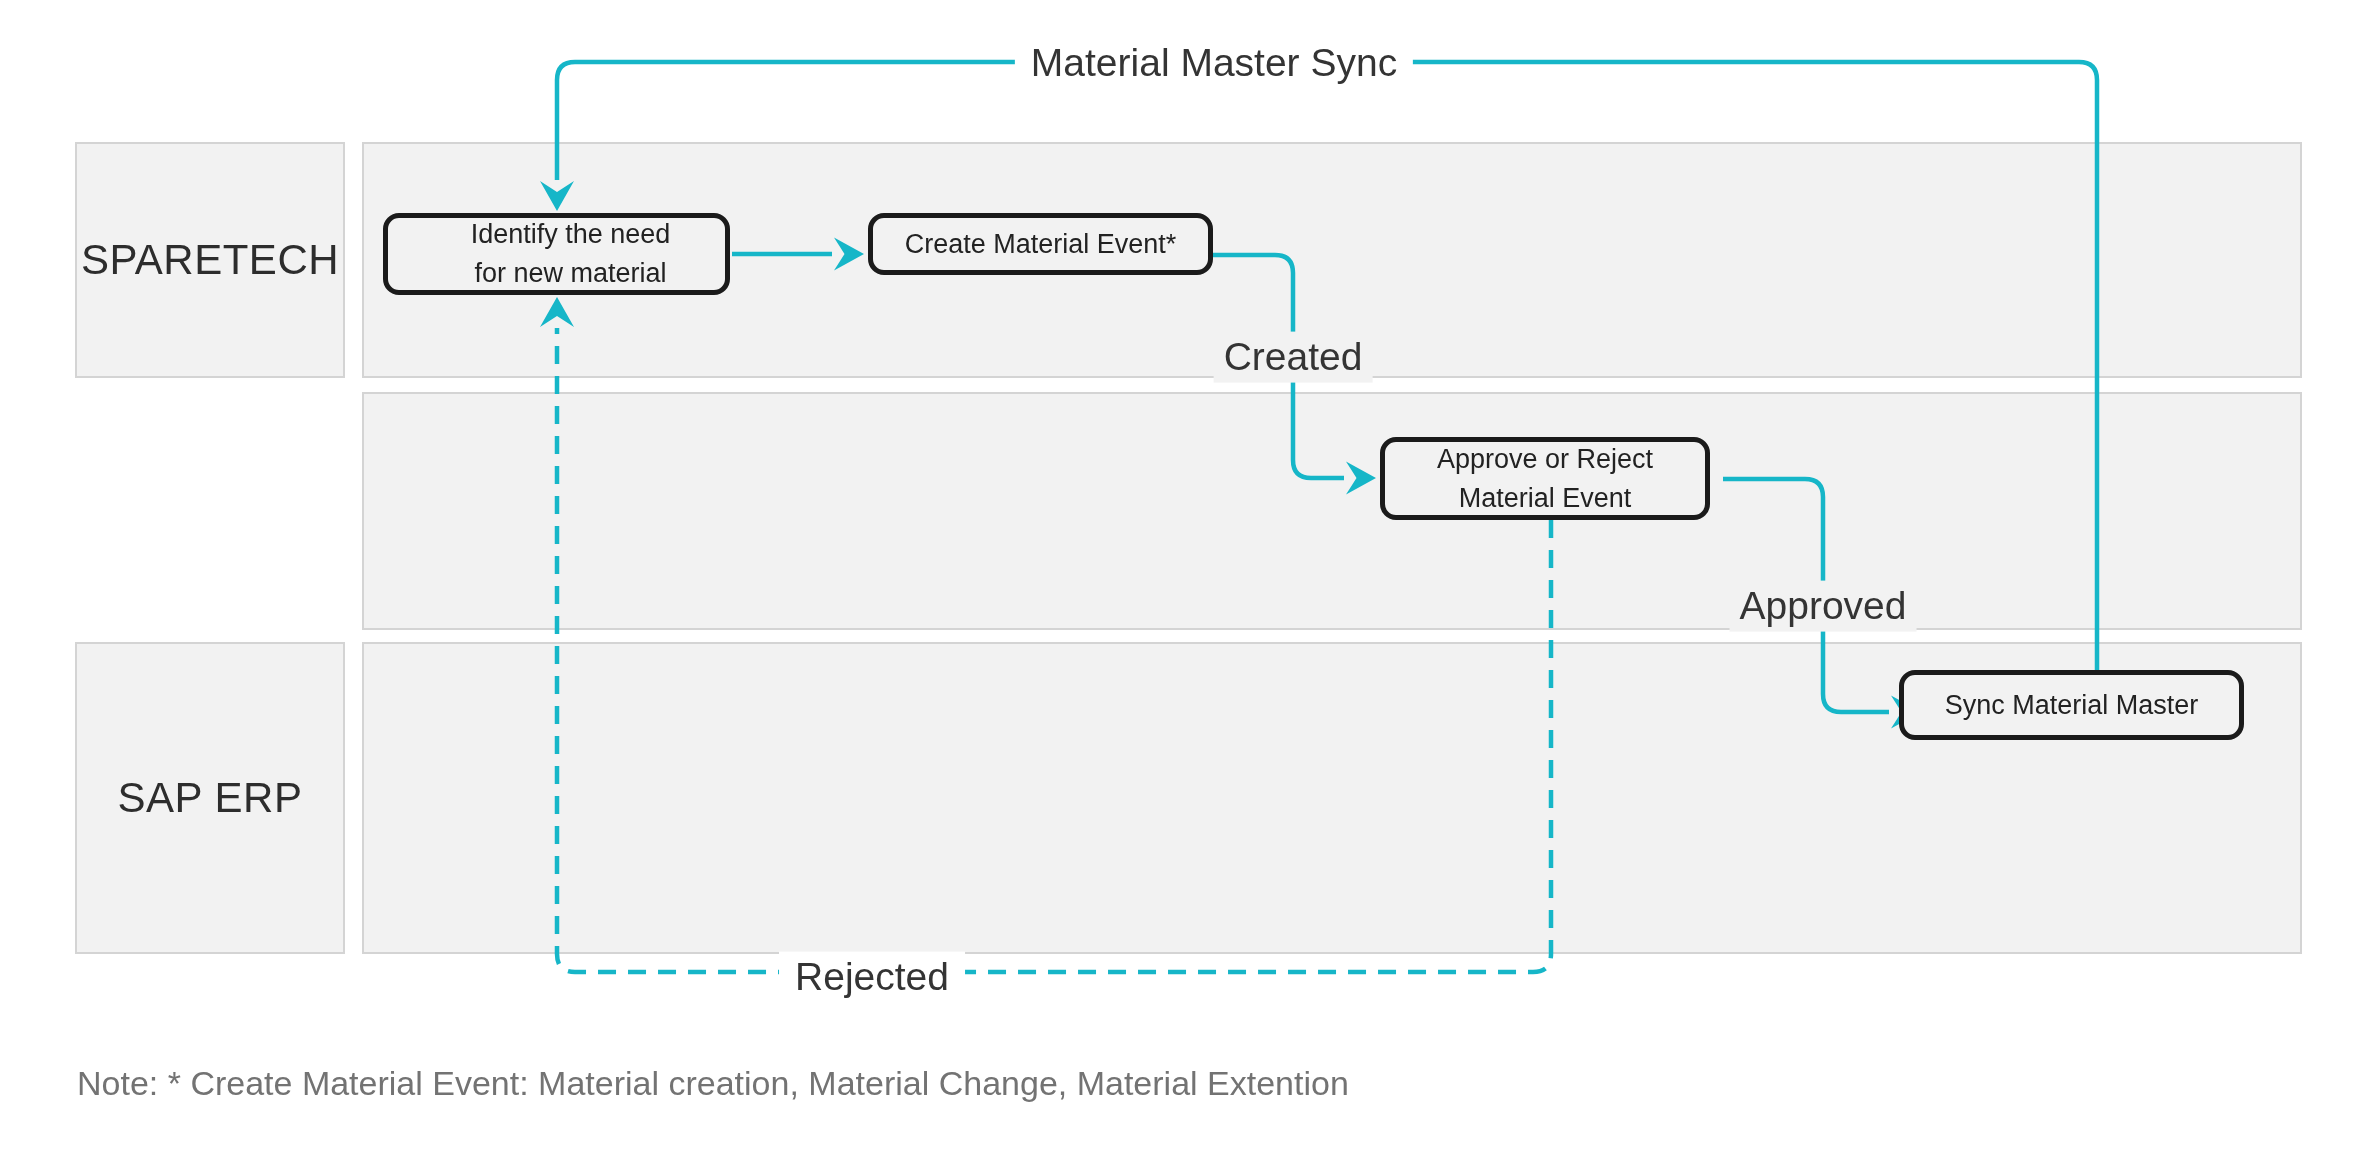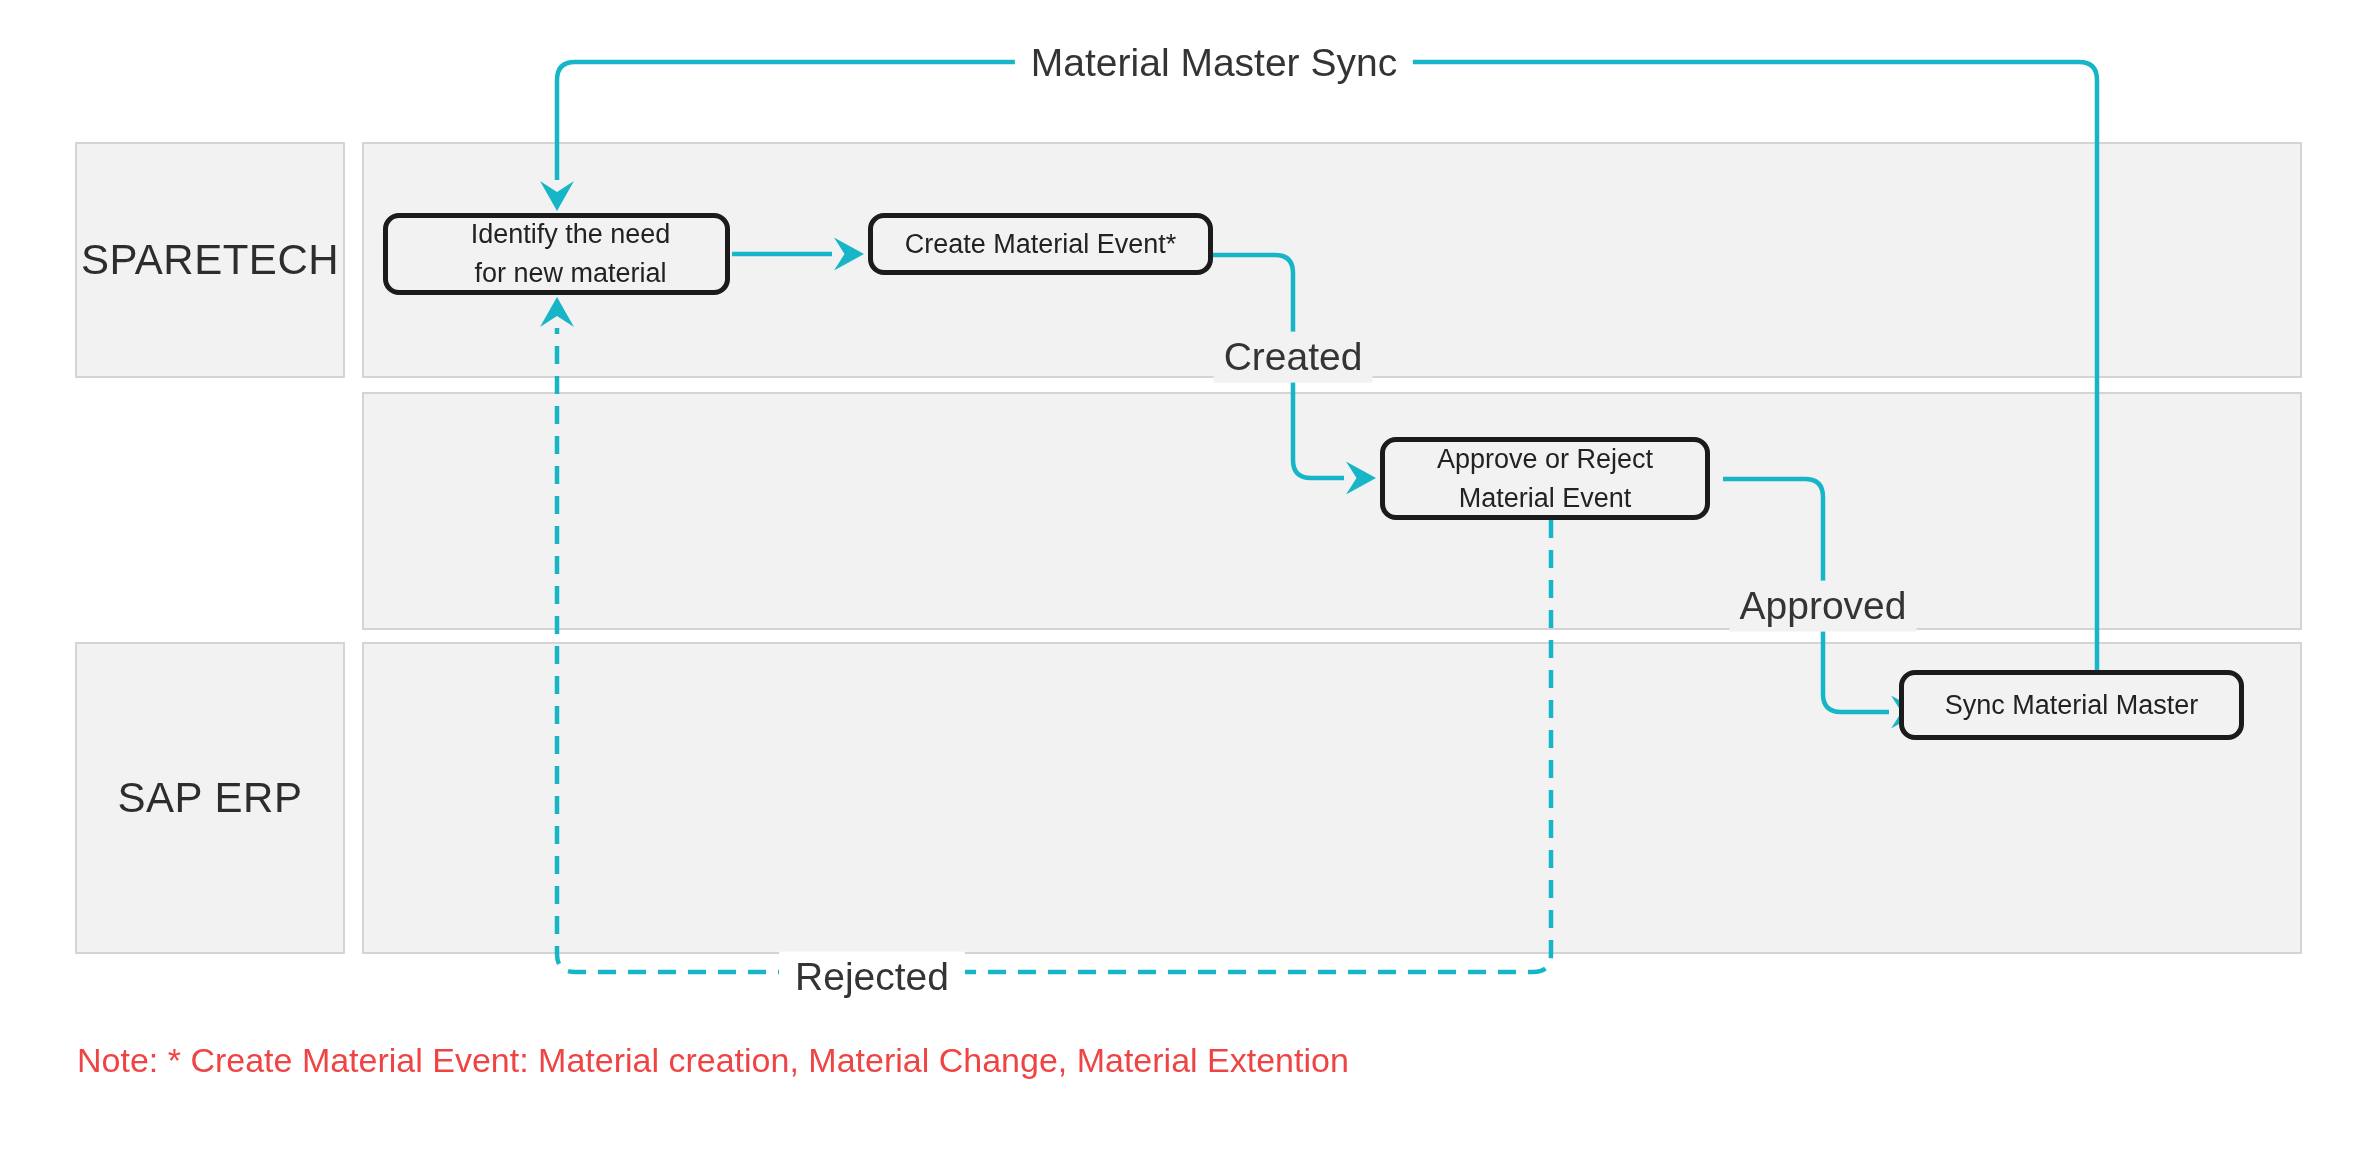--- a/index.html
+++ b/index.html
@@ -46,22 +46,22 @@
     border:5.5px solid var(--node-border);border-radius:16px;
     display:flex;flex-direction:column;align-items:center;justify-content:center;
     font-size:27px;line-height:39px;color:#222222;text-align:center;
   }
   .node-identify{left:383px;top:213px;width:347px;height:82px;padding-left:28px;}
   .node-create{left:868px;top:213px;width:345px;height:62px;}
   .node-approve{left:1380px;top:437px;width:330px;height:83px;}
   .node-sync{left:1899px;top:670px;width:345px;height:70px;}
 
   .note{
-    position:absolute;left:77px;top:1060px;transform:translateY(-50%);
-    font-size:34px;color:#ef4444;white-space:nowrap;z-index:2;
+    position:absolute;left:77px;top:1083px;transform:translateY(-50%);
+    font-size:34px;color:#737373;white-space:nowrap;z-index:2;
   }
 </style>
 </head>
 <body>
 
 <div class="stage">
 
   <div class="lane-label lane-1">
     <span>SPARETECH</span>
   </div>

